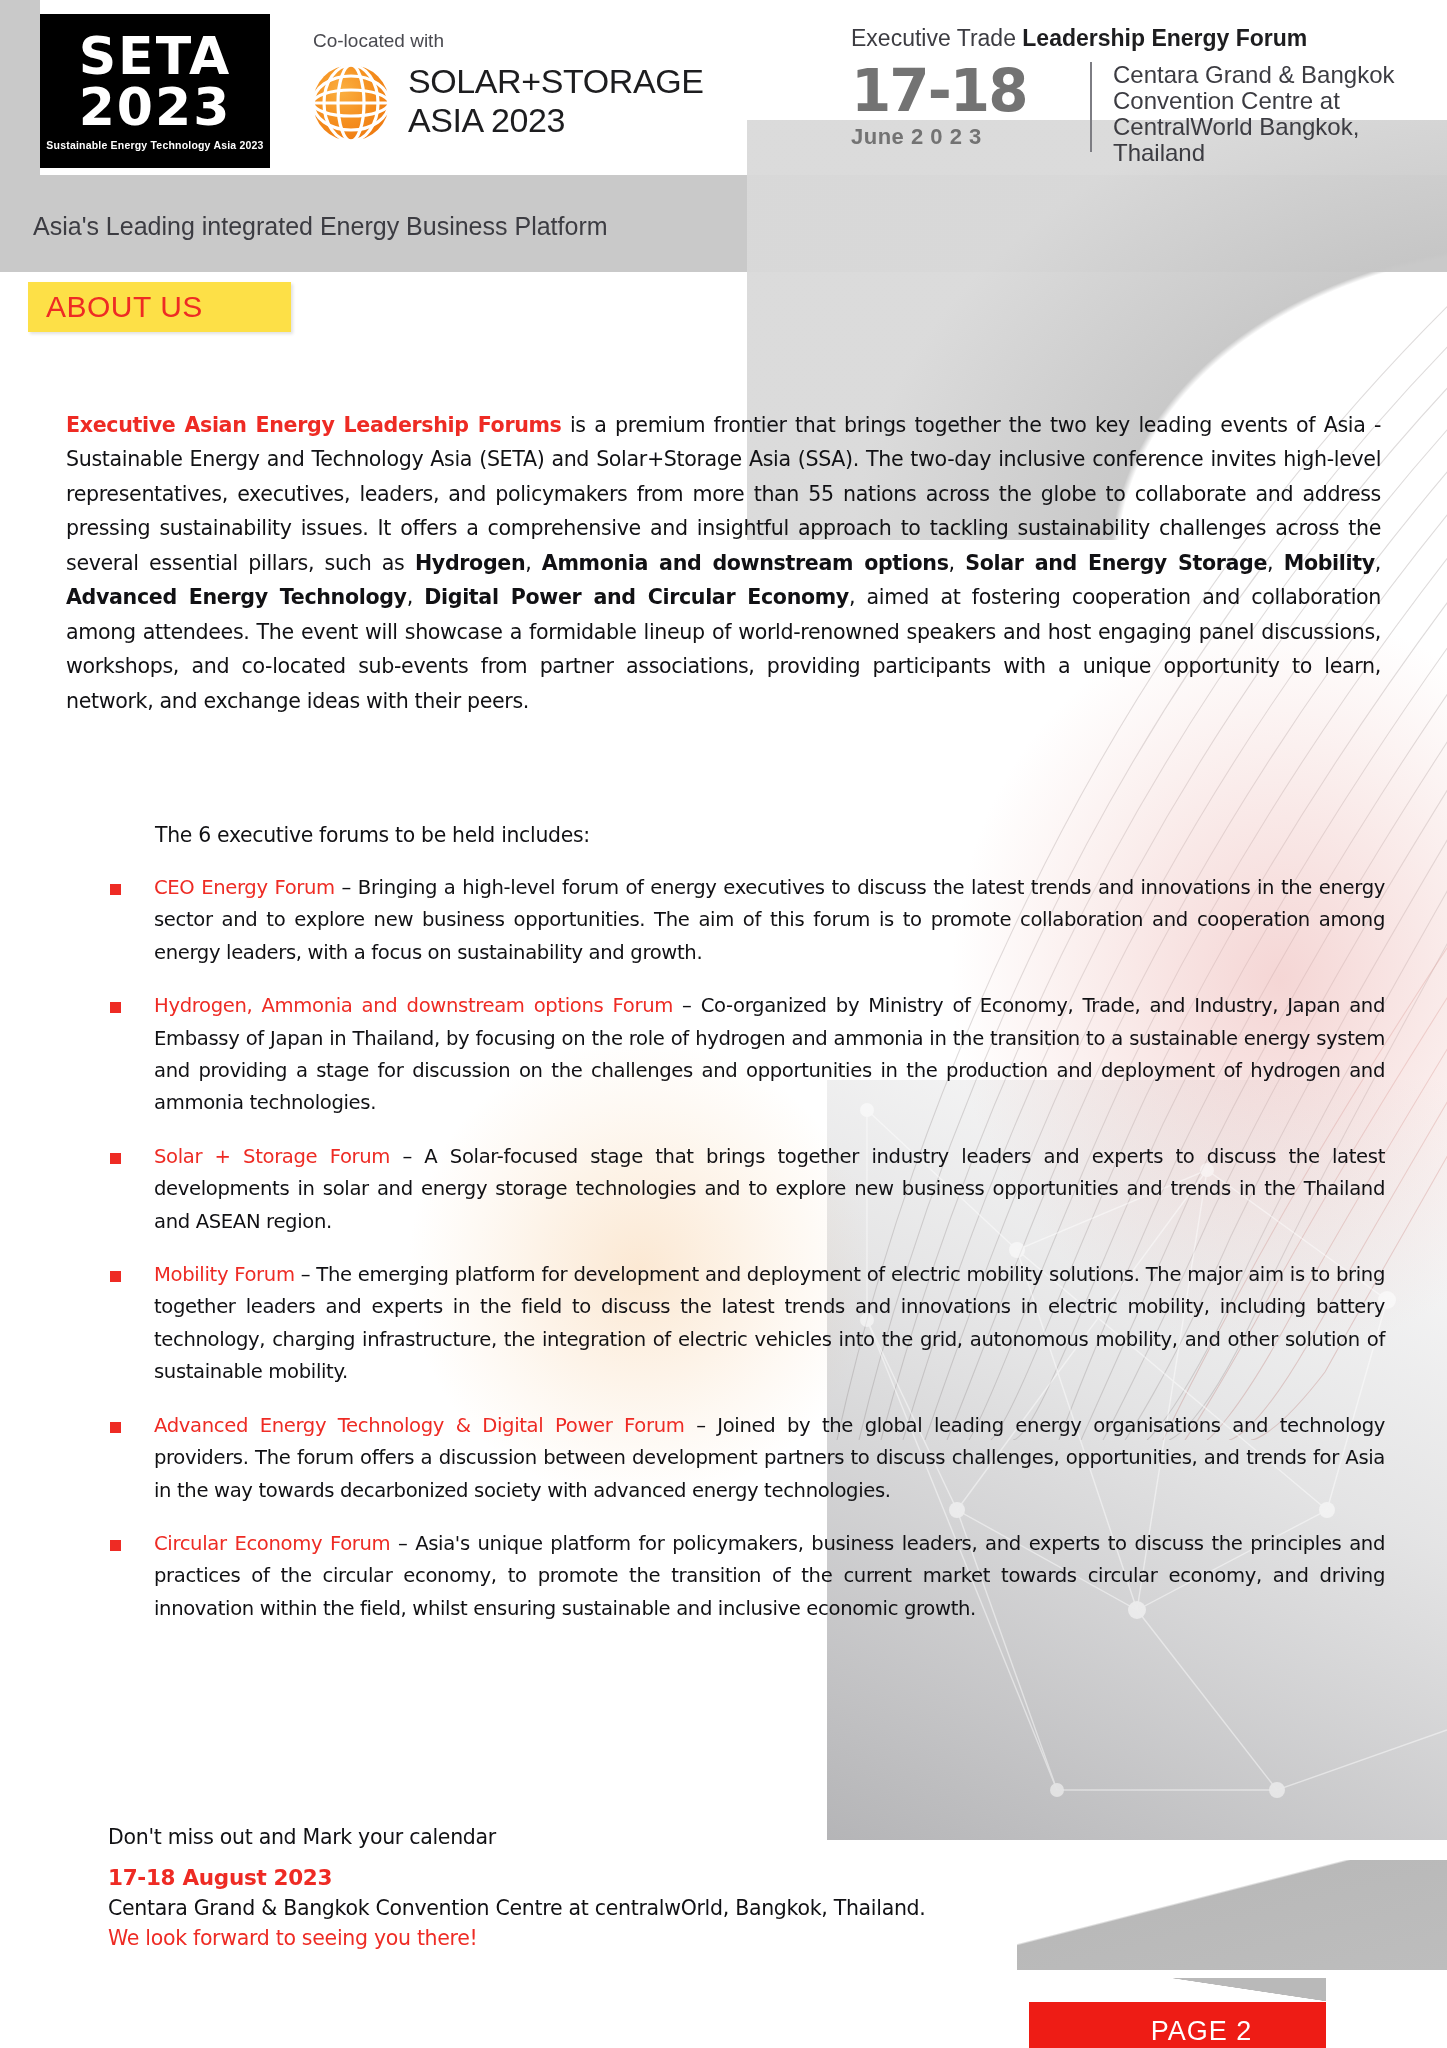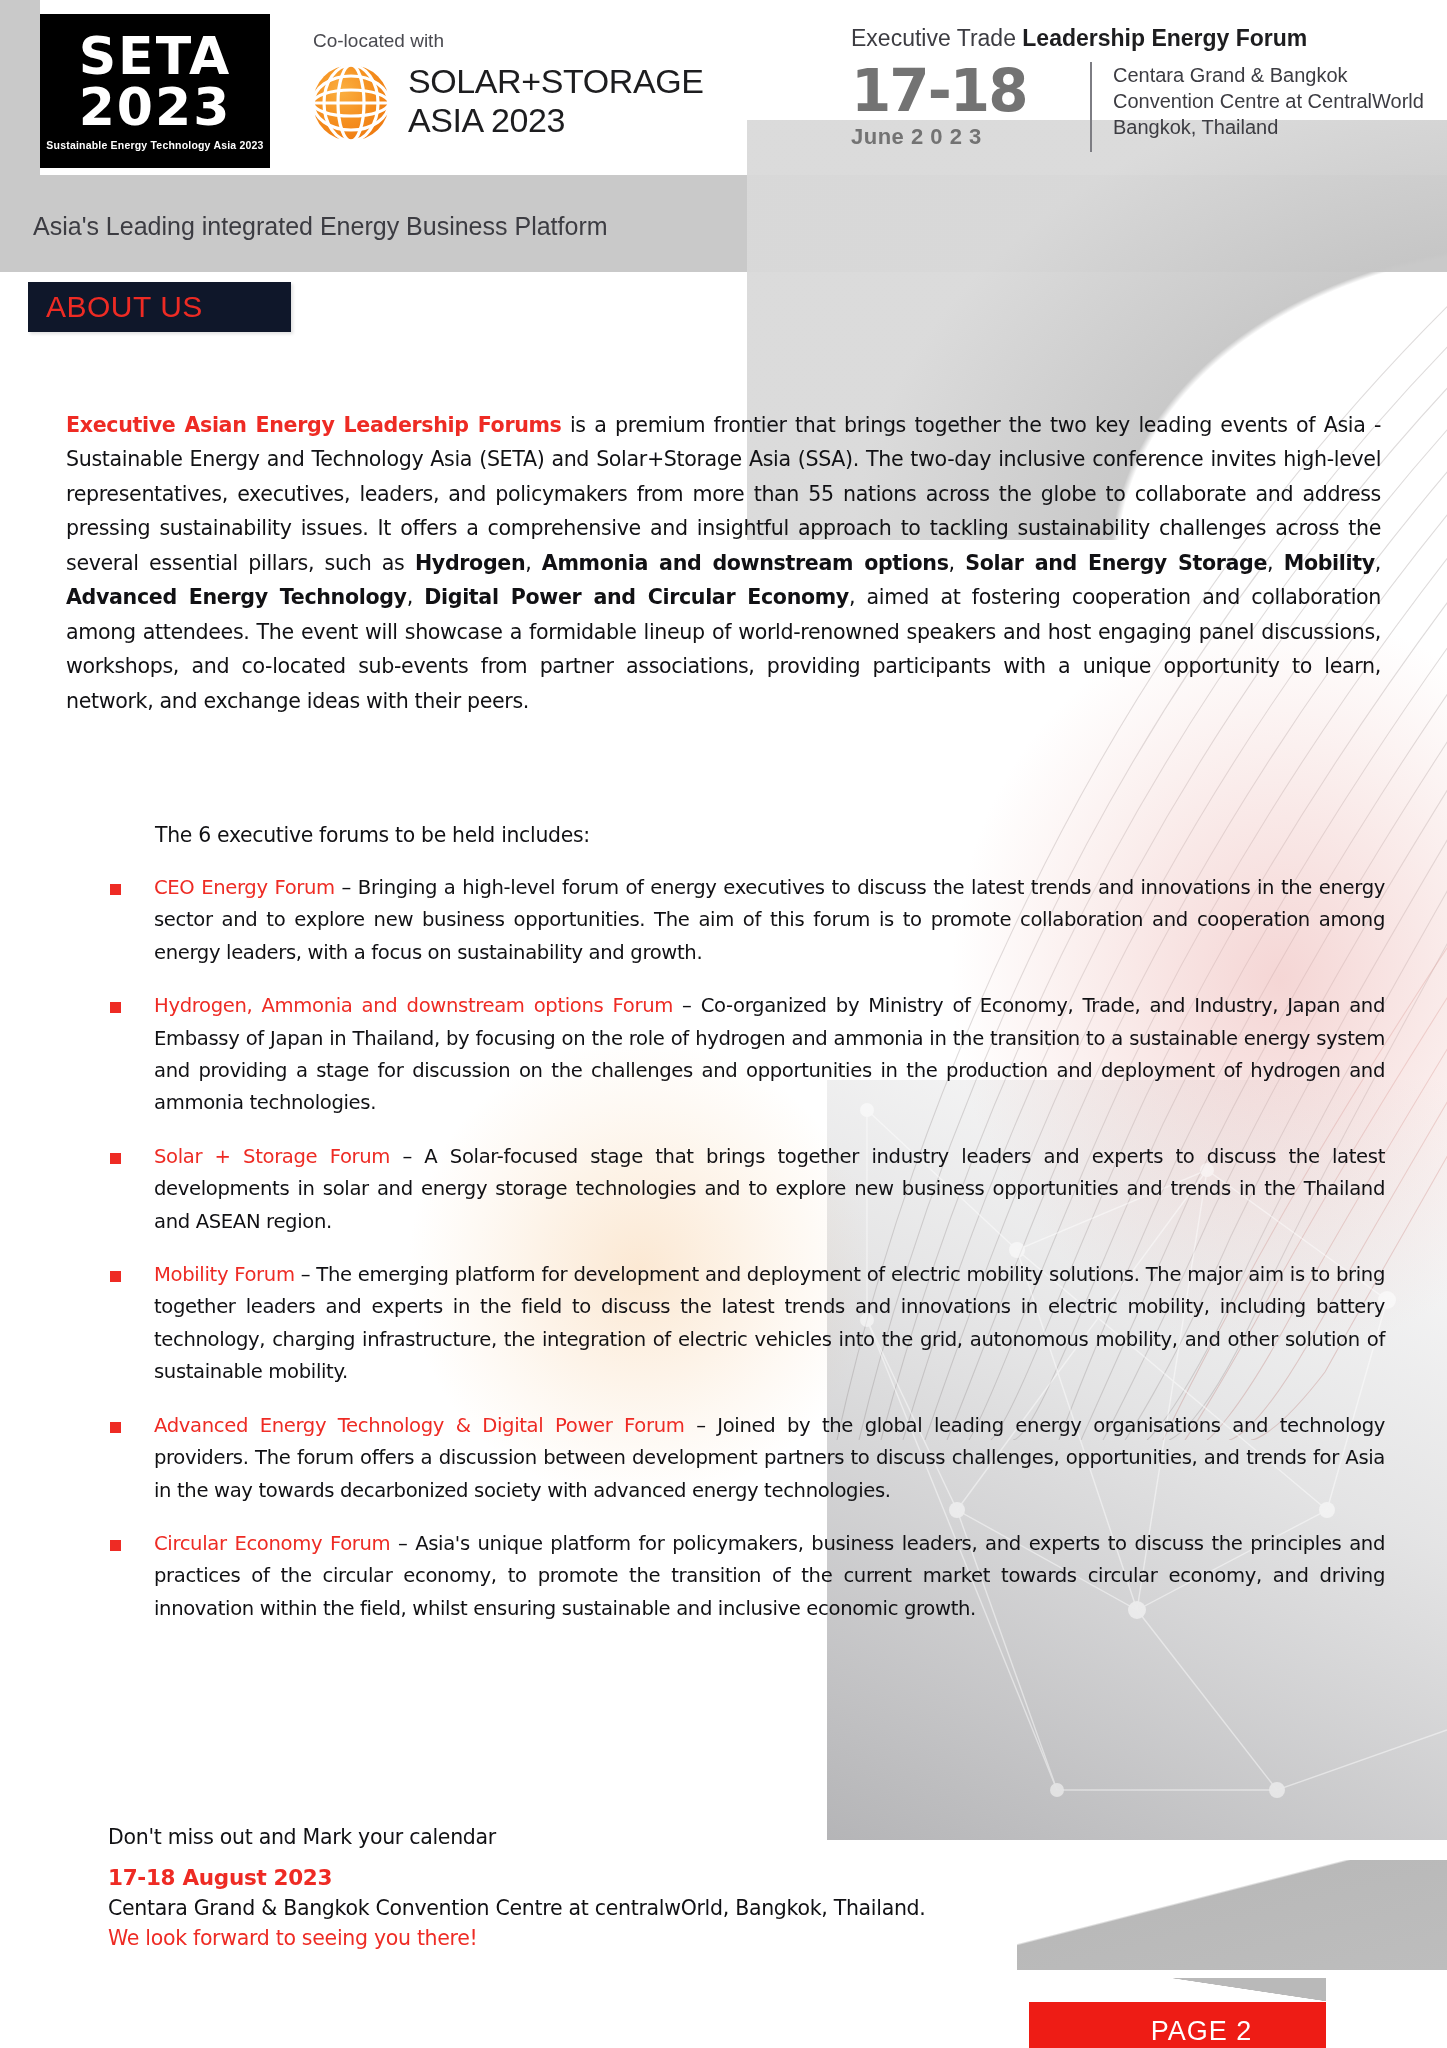--- a/index.html
+++ b/index.html
@@ -107,32 +107,32 @@
 
   .dates{
     position:absolute;left:851px;top:62px;
     color:#737373;font-weight:bold;
   }
   .dates .big{font-size:58px;line-height:58px;letter-spacing:-2px;display:block;font-family:"DejaVu Sans",sans-serif;}
   .dates .small{font-size:22px;line-height:26px;display:block;margin-top:4px;letter-spacing:.5px;}
   .vdiv{position:absolute;left:1090px;top:62px;width:2px;height:90px;background:#7d7d83;}
   .venue{
     position:absolute;left:1113px;top:62px;width:330px;
-    font-size:20px;line-height:26px;color:#3c3c42;
+    font-size:24px;line-height:26px;color:#3c3c42;
   }
 
   .tagline{
     position:absolute;left:33px;top:212px;
     font-size:25px;color:#3c3c42;
   }
 
   
   .about-box{
     position:absolute;left:28px;top:282px;width:263px;height:50px;
-    background:#0f172a;
+    background:#fde047;
     box-shadow:2px 2px 3px rgba(0,0,0,.12);
     display:flex;align-items:center;
   }
   .about-box span{
     color:#ee2b24;font-size:30px;letter-spacing:.5px;margin-left:18px;
   }
 
   
   .content{position:absolute;left:0;top:12px;width:1326px;height:2048px;}
   .intro{

